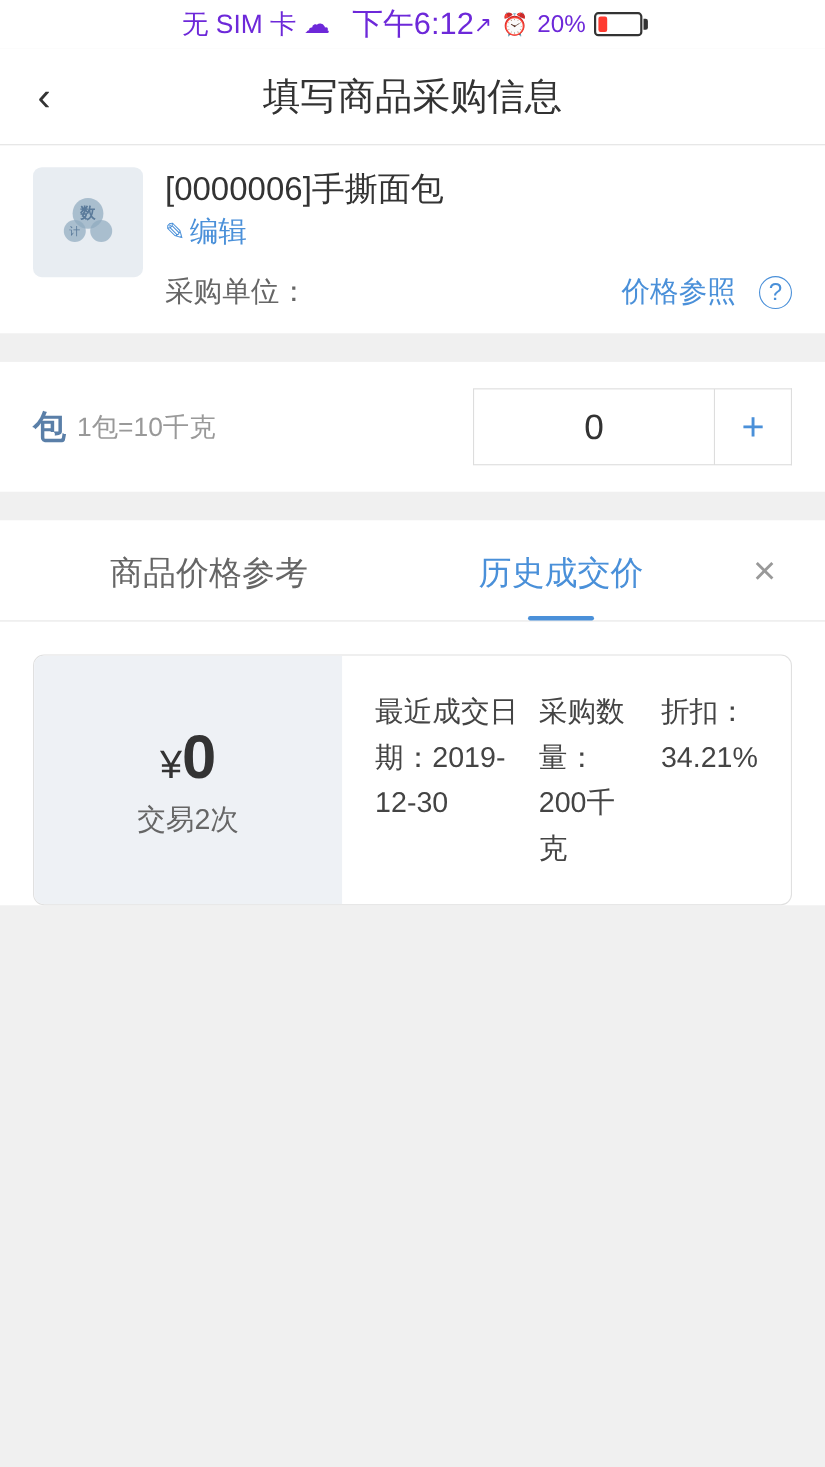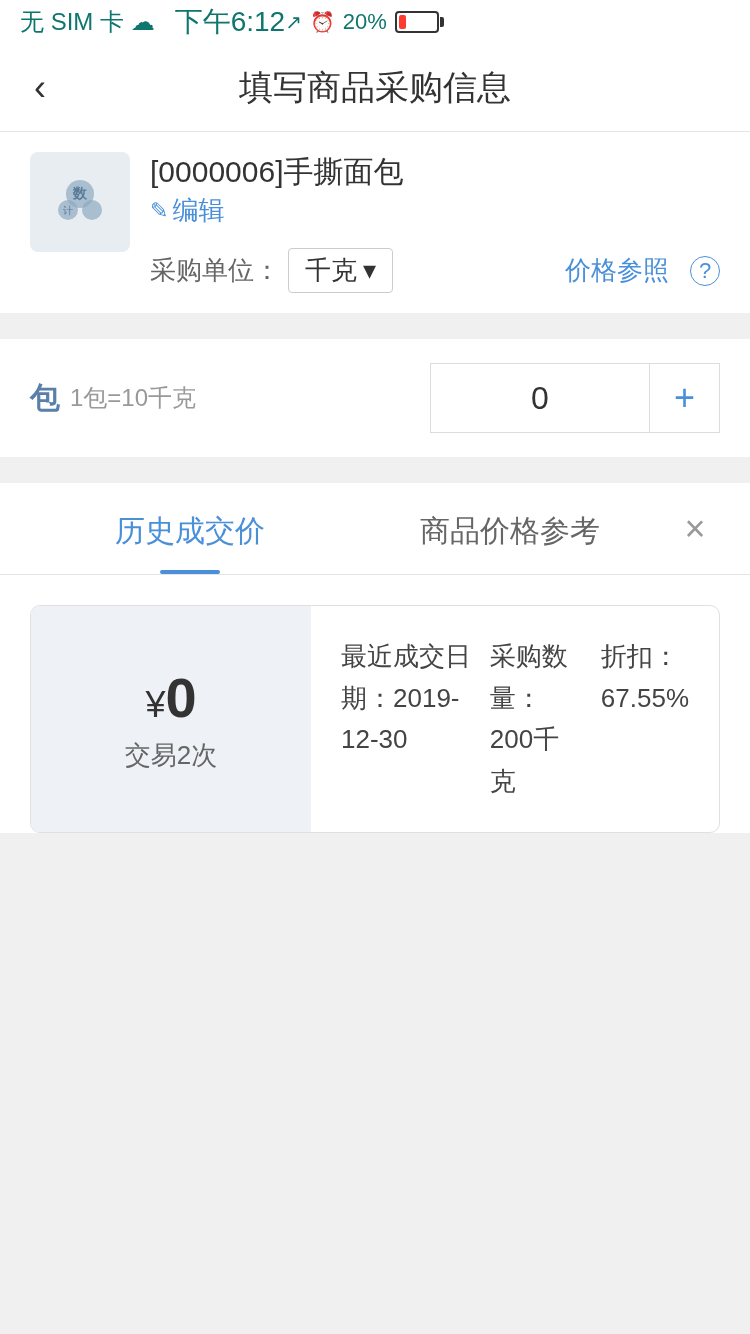--- a/index.html
+++ b/index.html
@@ -12,24 +12,24 @@
       font-size: 28px;
       color: #333;
     }
 
     
     .status-bar {
       height: 44px;
       background: #fff;
       display: flex;
       align-items: center;
-      justify-content: flex-start;
+      justify-content: center;
       padding: 0 20px;
       font-size: 24px;
-      color: #0f766e;
+      color: #6d28d9;
     }
     .status-left {
       display: flex;
       align-items: center;
       gap: 8px;
       font-size: 24px;
     }
     .status-center {
       font-size: 28px;
       font-weight: 500;
@@ -371,24 +371,20 @@
           <span>[0000006]</span><span>手撕面包</span>
         </div>
         <div class="edit-btn">
           <span style="font-size:22px;">✎</span>
           <span>编辑</span>
         </div>
       </div>
       <div class="product-unit-row">
         <div class="unit-label">
           <span>采购单位：</span>
-          <div class="unit-select">
-            <span>千克</span>
-            <span>▾</span>
-          </div>
         </div>
         <div class="price-ref">
           <span>价格参照</span>
           <span style="width:30px;height:30px;border-radius:50%;border:1.5px solid #4a90d9;display:inline-flex;align-items:center;justify-content:center;font-size:22px;">?</span>
         </div>
       </div>
     </div>
   </div>
 </div>
 
@@ -402,37 +398,37 @@
   <div class="quantity-control">
     <input class="qty-input" type="text" value="0" readonly="" style="outline: none; border: 1px solid rgb(221, 221, 221);">
     <div class="qty-plus">+</div>
   </div>
 </div>
 
 <div class="divider-bar"></div>
 
 <div class="tabs-section">
   <div class="tabs-header">
+    <div class="tab-item">商品价格参考</div>
     <div class="tab-item active">历史成交价</div>
-    <div class="tab-item">商品价格参考</div>
     <div class="tab-close">×</div>
   </div>
 
   <div class="trade-card">
     <div class="trade-price-block">
       <div class="trade-price">
         <span style="font-size:36px;font-weight:normal;">¥</span><span>0</span>
       </div>
       <div class="trade-count">交易2次</div>
     </div>
     <div class="trade-details">
       <div class="trade-detail-row">
         <span>最近成交日期：</span><span>2019-12-30</span>
       </div>
       <div class="trade-detail-row">
         <span>采购数量：</span><span>200千克</span>
       </div>
       <div class="trade-detail-row">
-        <span>折扣：</span><span>67.55%</span>
+        <span>折扣：</span><span>34.21%</span>
       </div>
     </div>
   </div>
 </div>
 
 </body></html>

